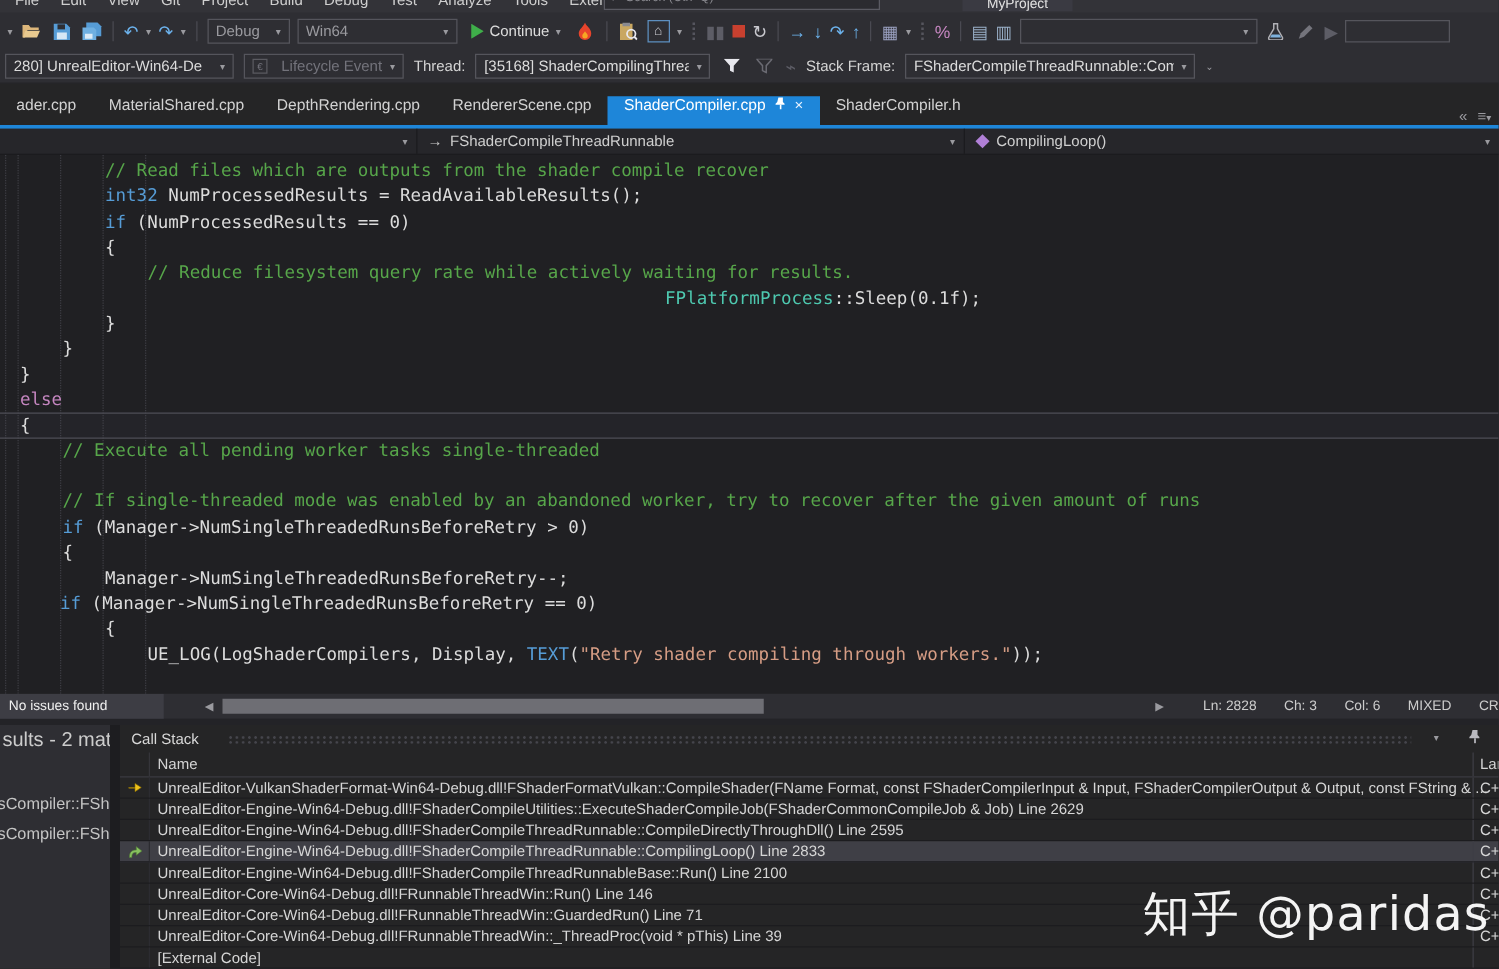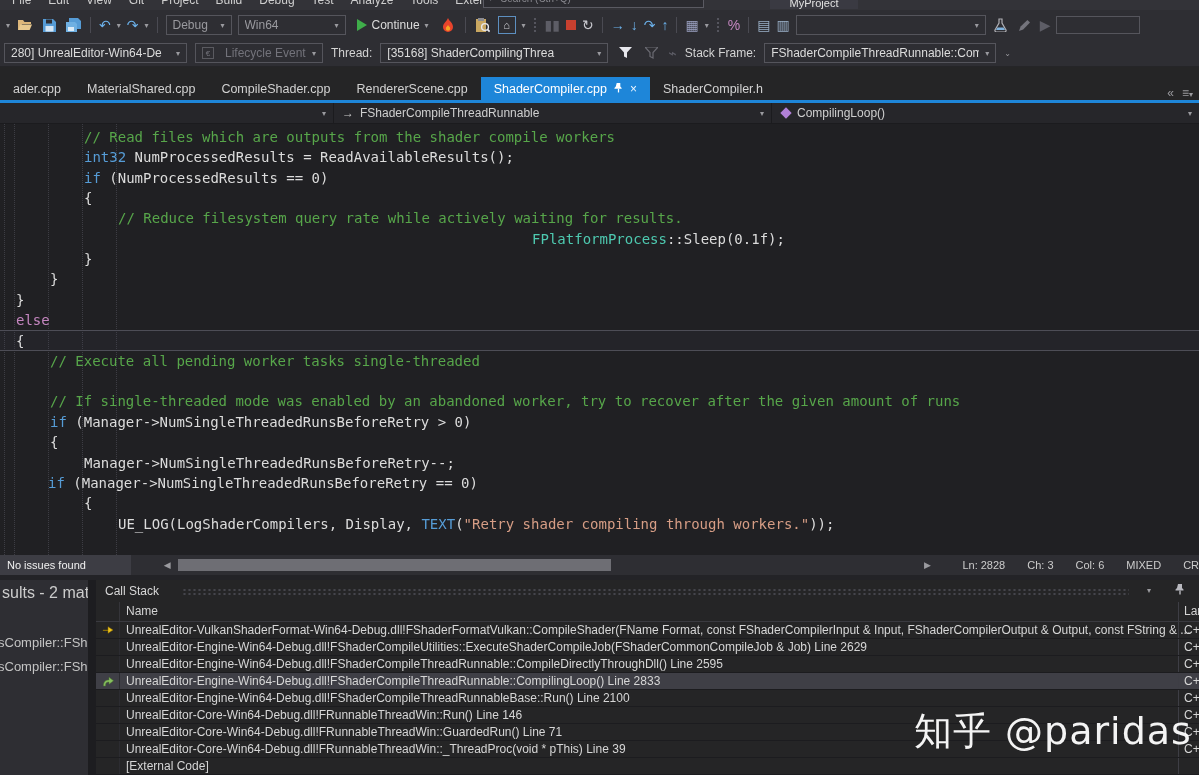--- a/index.html
+++ b/index.html
@@ -37,21 +37,21 @@
   
   .debugrow { height:27px; display:flex; align-items:center; gap:8px; padding:0 4px;
               background:#2e2e33; border-bottom:1px solid #252528; font-size:12px; color:#dcdcdc; }
   .dr-label { color:#d4d4d4; white-space:nowrap; }
   .lifecycle { color:#73737b; }
   .lc-icon { display:inline-block; width:12px; height:12px; border:1px solid #5a5a60;
              font-size:8px; color:#73737b; text-align:center; line-height:11px; margin-right:5px; }
 
   
   .tabbar { height:33px; background:#252526; display:flex; align-items:flex-end; padding-top:10px; }
-  .tab { height:23px; padding:0 13px; display:flex; align-items:center; gap:7px;
+  .tab { height:23px; padding:0 13px; display:flex; gap:7px;
          font-size:12.5px; color:#d2d2d2; white-space:nowrap; cursor:default; }
   .tab.active { background:#1e86d9; color:#ffffff; }
   .tab .closex { font-size:12px; color:#eaf4ff; }
   .tab-ctrl { margin-left:auto; display:flex; align-items:center; gap:8px; padding-right:6px;
               color:#9a9a9f; font-size:12px; }
   .tabline { height:3px; background:#1e86d9; }
 
   
   .breadcrumb { height:21px; background:#26262a; display:flex; align-items:center;
                 font-size:12px; color:#cfcfcf; border-bottom:1px solid #1b1b1e; }
@@ -171,21 +171,21 @@
     <span class="sep"></span>
     <span class="glyph blue">↶</span>
       <span class="caret">▾</span>
     <span class="glyph blue">↷</span>
       <span class="caret">▾</span>
     <span class="sep"></span>
     <div class="combo" style="width:66px">
       <span class="cbx">Debug</span>
         <span class="caret">▾</span>
     </div>
-    <div class="combo" style="width:108px">
+    <div class="combo" style="width:128px">
       <span class="cbx">Win64</span>
         <span class="caret">▾</span>
     </div>
     <div class="continue">
       <svg width="11" height="12" viewBox="0 0 11 12">
           <path d="M1 0l10 6L1 12z" fill="#3fae4a"></path>
         </svg>
       <span>Continue</span>
         <span class="caret">▾</span>
     </div>
@@ -248,21 +248,21 @@
     <div class="combo lit" style="width:183px">
       <span class="cbx">280] UnrealEditor-Win64-De</span>
         <span class="caret">▾</span>
     </div>
     <div class="combo" style="width:128px">
       <span class="lc-icon">€</span>
       <span class="cbx lifecycle">Lifecycle Events</span>
         <span class="caret">▾</span>
     </div>
     <span class="dr-label">Thread:</span>
-    <div class="combo lit" style="width:228px">
+    <div class="combo lit" style="width:188px">
       <span class="cbx">[35168] ShaderCompilingThrea</span>
         <span class="caret">▾</span>
     </div>
     <span class="tb-ic">
       <svg width="13" height="12" viewBox="0 0 13 12">
           <path d="M0 0h13L8 5.5V11l-3-1.5V5.5z" fill="#e8e8ee"></path>
         </svg>
     </span>
     <span class="tb-ic">
       <svg width="13" height="12" viewBox="0 0 13 12">
@@ -280,21 +280,21 @@
 
   <div class="tabbar">
     <div id="tabs" style="display:flex; height:23px;">
         <div class="tab">
           <span>ader.cpp</span>
         </div>
         <div class="tab">
           <span>MaterialShared.cpp</span>
         </div>
         <div class="tab">
-          <span>CompileShader.cpp</span>
+          <span>DepthRendering.cpp</span>
         </div>
         <div class="tab">
           <span>RendererScene.cpp</span>
         </div>
         <div class="tab active">
           <span>ShaderCompiler.cpp</span>
           <span><svg width="9" height="11" viewBox="0 0 10 12">
               <path d="M3 1h4v4l1.5 1.5v1h-8v-1L2 5z" fill="#fff"></path>
               <line x1="5" y1="7.5" x2="5" y2="11.5" stroke="#fff" stroke-width="1.4"></line>
             </svg></span>
@@ -331,21 +331,21 @@
 
   <div class="editor">
     <div id="guides">
         <div class="guide" style="left: 4px;"></div>
         <div class="guide" style="left: 14px;"></div>
         <div class="guide" style="left: 48px;"></div>
         <div class="guide" style="left: 82px;"></div>
         <div class="guide" style="left: 116px;"></div>
       </div>
     <div class="code" id="code">
-        <div class="ln" style="padding-left: 84px;"><span class="cm">// Read files which are outputs from the shader compile workers</span></div>
+        <div class="ln" style="padding-left: 84px;"><span class="cm">// Read files which are outputs from the shader compile recover</span></div>
         <div class="ln" style="padding-left: 84px;"><span class="kw">int32</span><span class="pl"> NumProcessedResults = ReadAvailableResults();</span></div>
         <div class="ln" style="padding-left: 84px;"><span class="kw">if</span><span class="pl"> (NumProcessedResults == 0)</span></div>
         <div class="ln" style="padding-left: 84px;"><span class="pl">{</span></div>
         <div class="ln" style="padding-left: 118px;"><span class="cm">// Reduce filesystem query rate while actively waiting for results.</span></div>
         <div class="ln" style="padding-left: 118px; text-align: center;"><span class="ty">FPlatformProcess</span><span class="pl">::Sleep(0.1f);</span></div>
         <div class="ln" style="padding-left: 84px;"><span class="pl">}</span></div>
         <div class="ln" style="padding-left: 50px;"><span class="pl">}</span></div>
         <div class="ln" style="padding-left: 16px;"><span class="pl">}</span></div>
         <div class="ln" style="padding-left: 16px;"><span class="ct">else</span></div>
         <div class="ln cur" style="padding-left: 16px;"><span class="pl">{</span></div>

